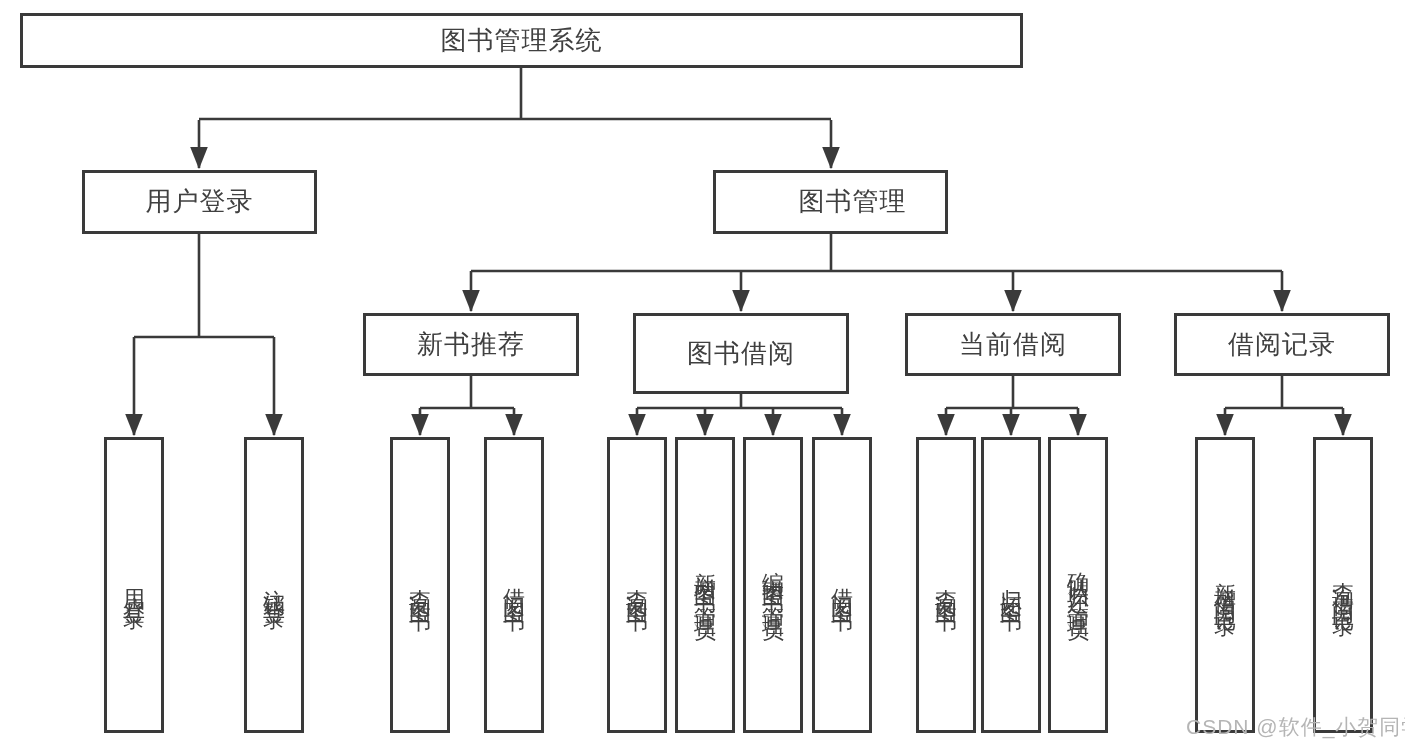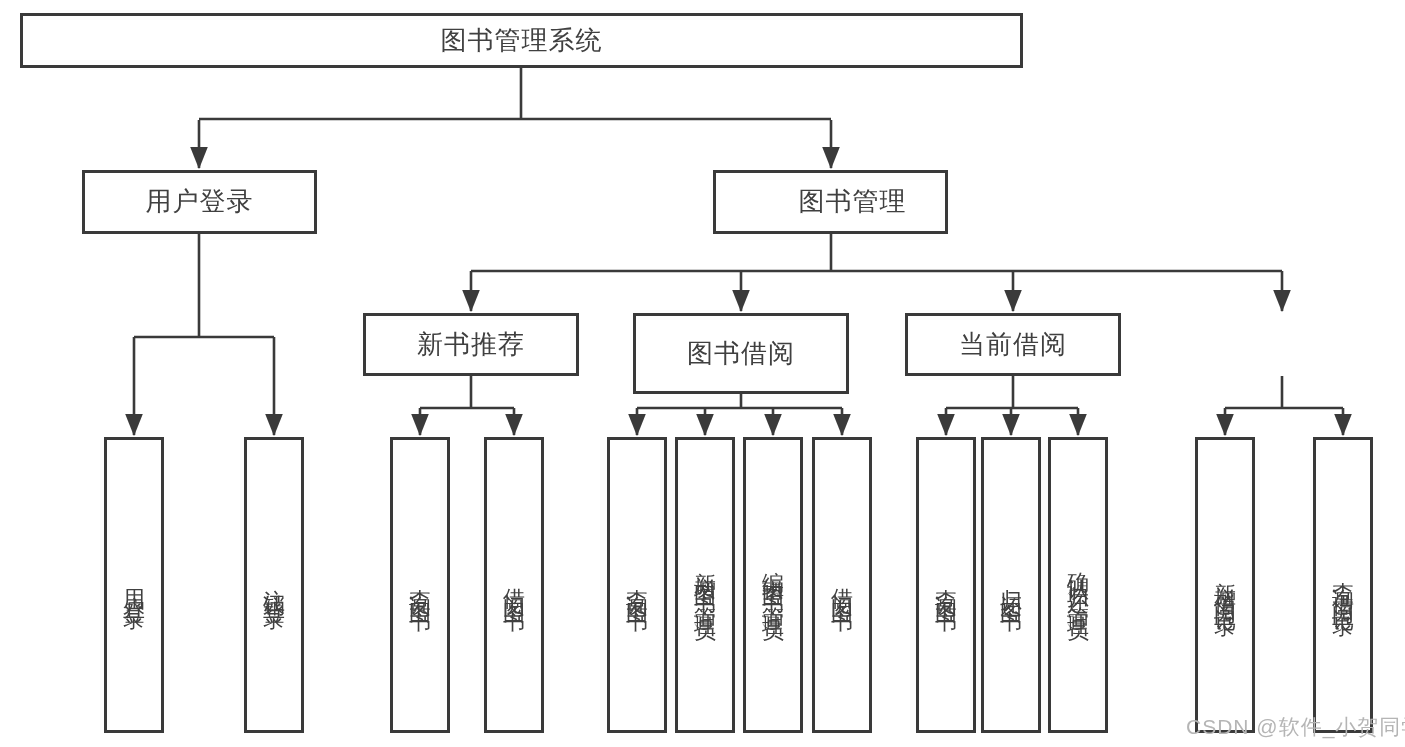--- a/index.html
+++ b/index.html
@@ -103,20 +103,21 @@
   </svg>
 
   <div class="node" style="left:20px; top:13px; width:1003px; height:55px;">图书管理系统</div>
 
   <div class="node" style="left:82px; top:170px; width:235px; height:64px;">用户登录</div>
   <div class="node" style="left:713px; top:170px; width:235px; height:64px;padding-left:44px;">图书管理</div>
 
   <div class="node" style="left:363px; top:313px; width:216px; height:63px;">新书推荐</div>
   <div class="node" style="left:633px; top:313px; width:216px; height:81px;">图书借阅</div>
   <div class="node" style="left:905px; top:313px; width:216px; height:63px;text-align:center;">当前借阅</div>
+  <div class="node" style="left:1174px; top:313px; width:216px; height:63px;">借阅记录</div>
 
   <div class="node leaf" style="left:104px; top:437px; width:60px; height:296px;">用户登录</div>
   <div class="node leaf" style="left:244px; top:437px; width:60px; height:296px;">注销登录</div>
 
   <div class="node leaf" style="left:390px; top:437px; width:60px; height:296px;">查询图书</div>
   <div class="node leaf" style="left:484px; top:437px; width:60px; height:296px;">借阅图书</div>
 
   <div class="node leaf" style="left:607px; top:437px; width:60px; height:296px;">查询图书</div>
   <div class="node leaf" style="left:675px; top:437px; width:60px; height:296px;">新增图书（管理员）</div>
   <div class="node leaf" style="left:743px; top:437px; width:60px; height:296px;">编辑图书（管理员）</div>

